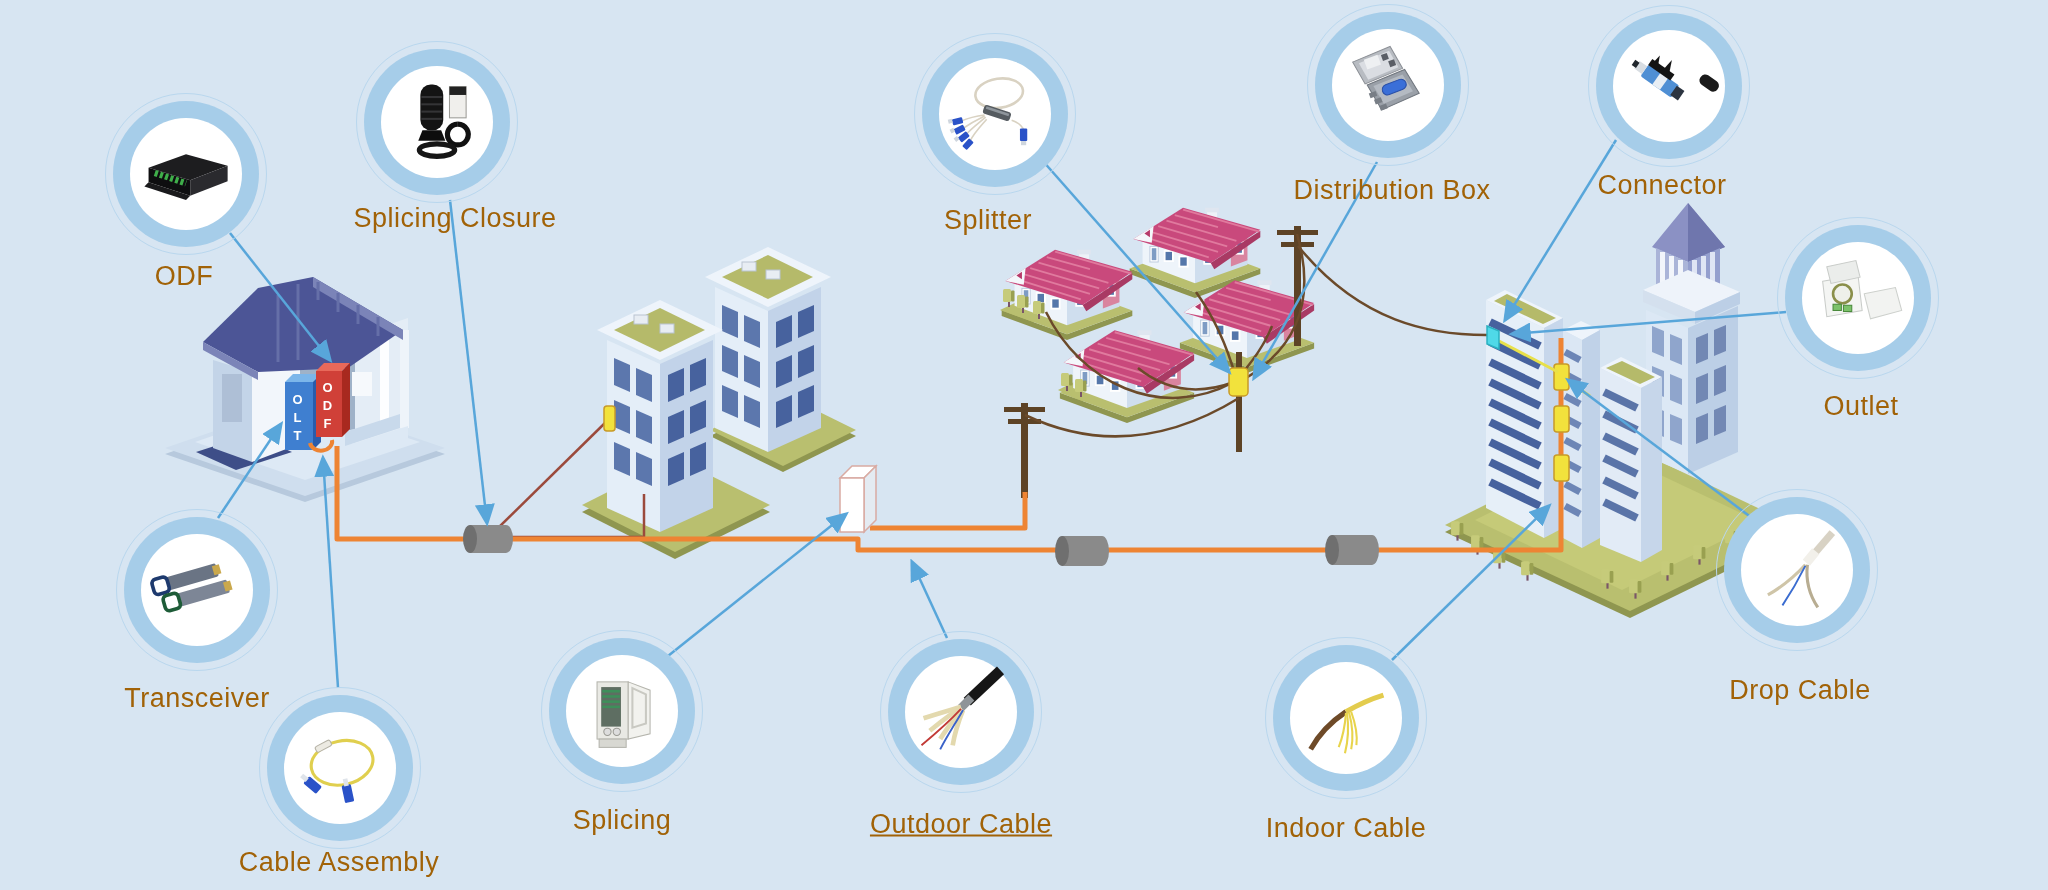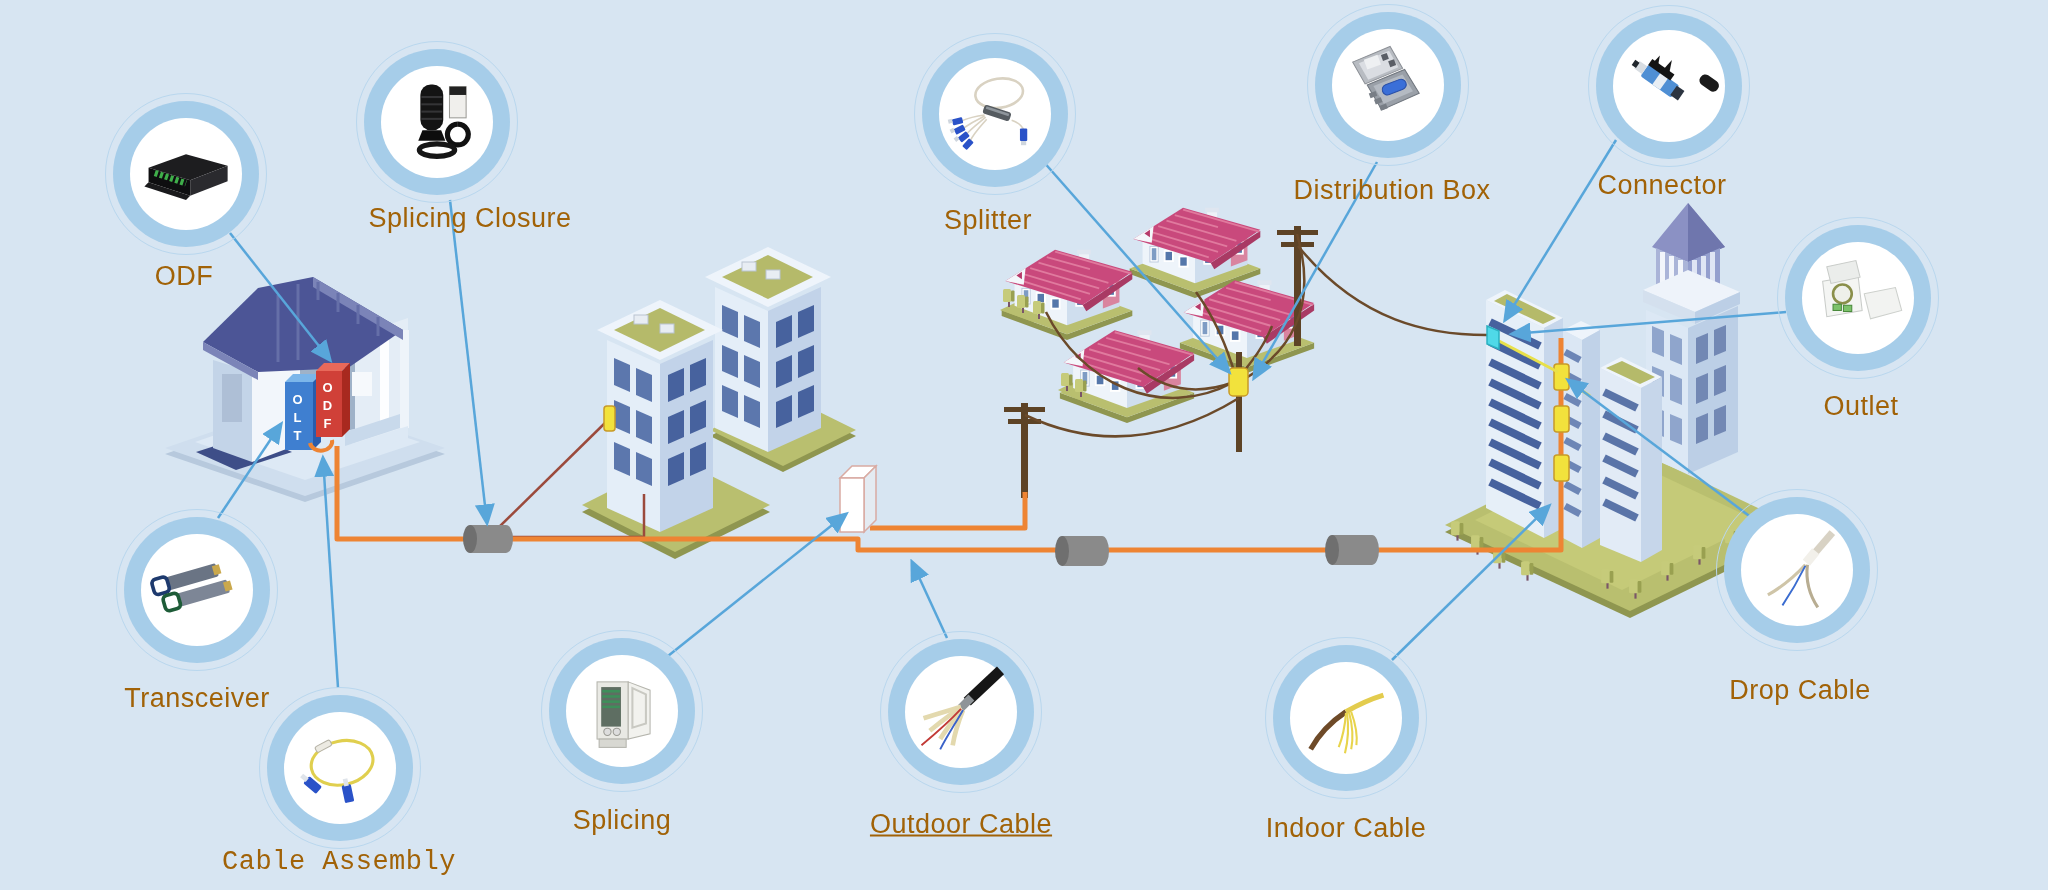--- a/index.html
+++ b/index.html
@@ -529,41 +529,41 @@
       <div class="item-label" style="left: 184px; top: 276px;">ODF</div>
       <div class="item" style="left: 356px; top: 41px;">
         <div class="halo"></div>
         <div class="ring"></div>
         <div class="inner">
           <svg>
             <use href="#icon-splicing-closure"></use>
           </svg>
         </div>
       </div>
-      <div class="item-label" style="left: 470px; top: 218px;">Splicing Closure</div>
+      <div class="item-label" style="left: 455px; top: 218px;">Splicing Closure</div>
       <div class="item" style="left: 116px; top: 509px;">
         <div class="halo"></div>
         <div class="ring"></div>
         <div class="inner">
           <svg>
             <use href="#icon-transceiver"></use>
           </svg>
         </div>
       </div>
       <div class="item-label" style="left: 197px; top: 698px;">Transceiver</div>
       <div class="item" style="left: 259px; top: 687px;">
         <div class="halo"></div>
         <div class="ring"></div>
         <div class="inner">
           <svg>
             <use href="#icon-cable-assembly"></use>
           </svg>
         </div>
       </div>
-      <div class="item-label" style="left: 339px; top: 862px; font-family: Liberation Mono, monospace;">Cable Assembly</div>
+      <div class="item-label" style="left: 339px; top: 862px;">Cable Assembly</div>
       <div class="item" style="left: 541px; top: 630px;">
         <div class="halo"></div>
         <div class="ring"></div>
         <div class="inner">
           <svg>
             <use href="#icon-cabinet"></use>
           </svg>
         </div>
       </div>
       <div class="item-label" style="left: 622px; top: 820px;">Splicing</div>

